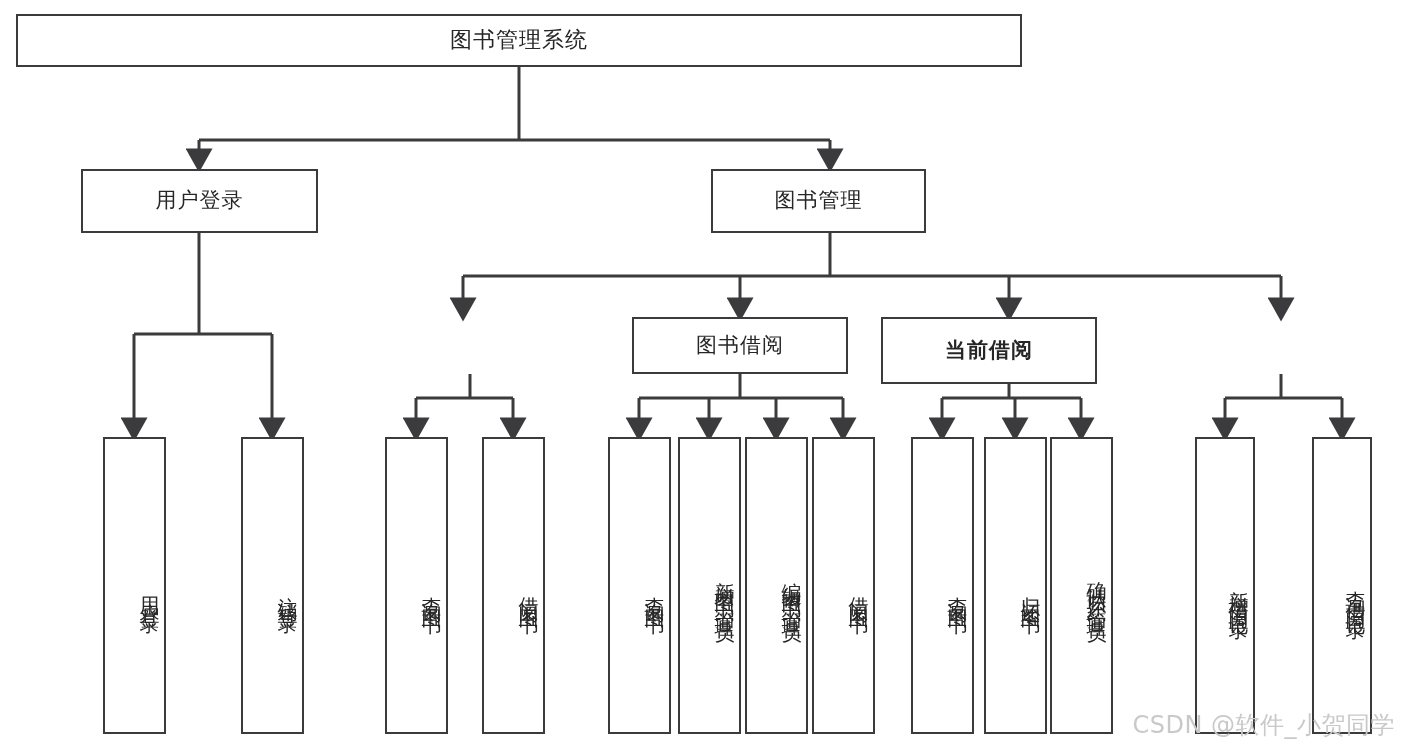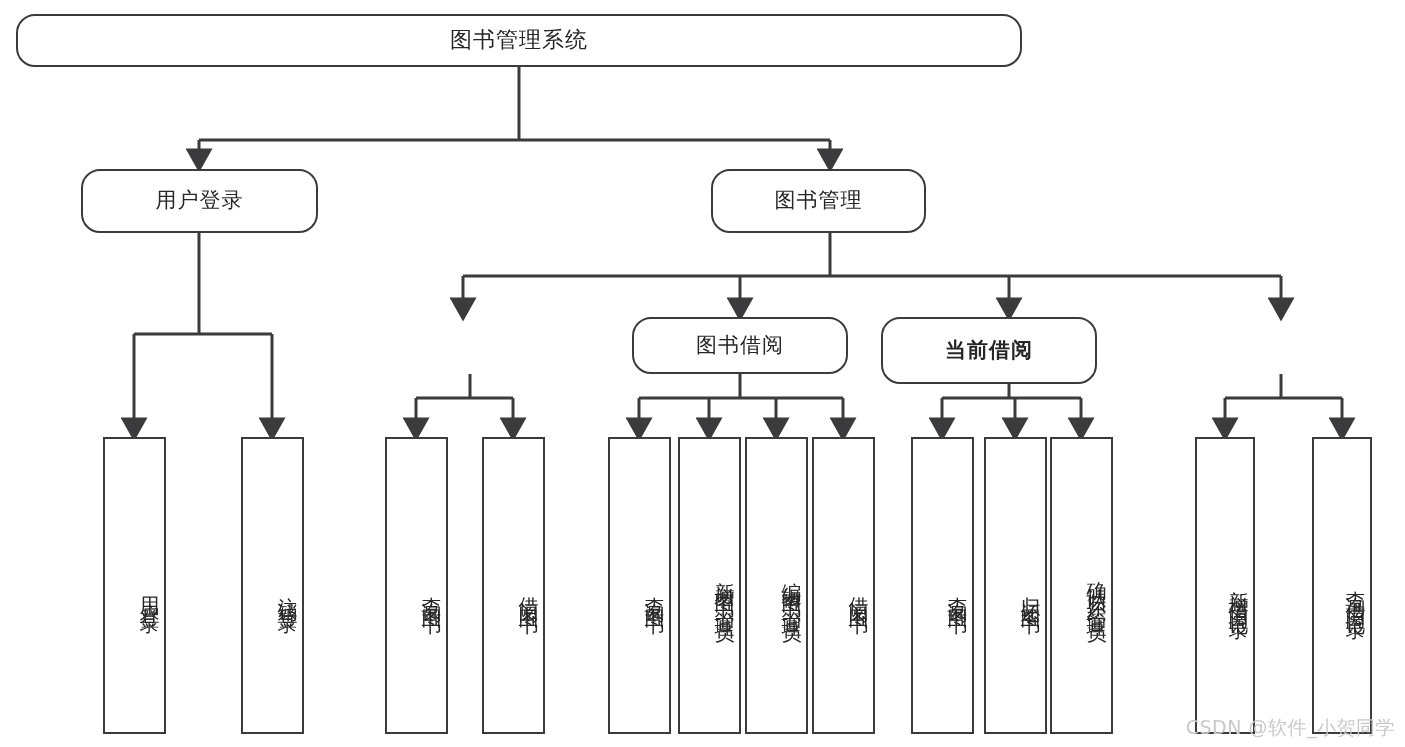--- a/index.html
+++ b/index.html
@@ -36,21 +36,20 @@
     background: #ffffff;
     display: flex;
     align-items: center;
     justify-content: center;
     color: #262626;
   }
   .node.horiz {
     font-size: 21px;
     letter-spacing: 1px;
     line-height: 1.2;
-    border-radius: 19px;
   }
   .node.root {
     font-size: 22px;
   }
   .node.leaf {
     writing-mode: vertical-rl;
     text-orientation: upright;
     font-size: 20px;
     letter-spacing: 6px;
     padding-top: 14px;
@@ -60,21 +59,21 @@
   .leaf-label {
     writing-mode: vertical-rl;
     text-orientation: upright;
     white-space: nowrap;
     letter-spacing: 6px;
   }
   .watermark {
     position: absolute;
     right: 10px;
     bottom: 6px;
-    font-size: 19px;
+    font-size: 24px;
     color: #c9c9c9;
     letter-spacing: 0.5px;
     white-space: nowrap;
     margin-left: 9px;
   }
 </style>
 </head>
 <body>
 
 <div id="diagram-root">

